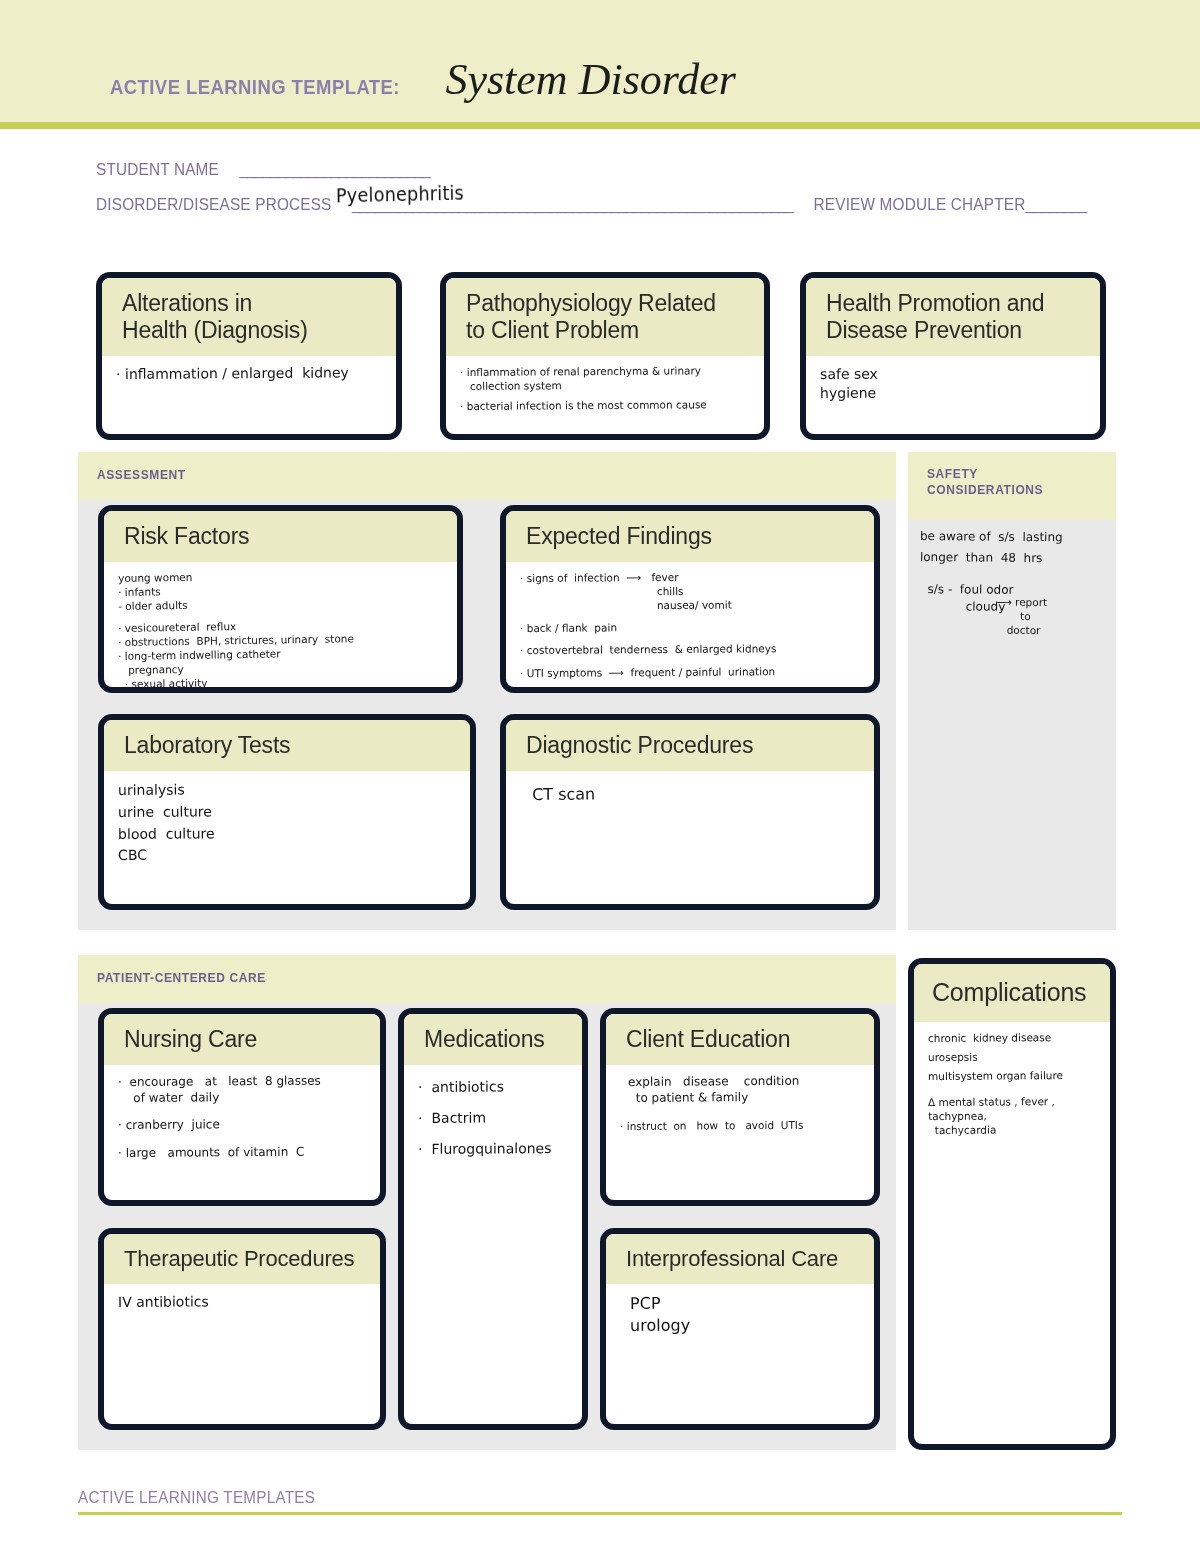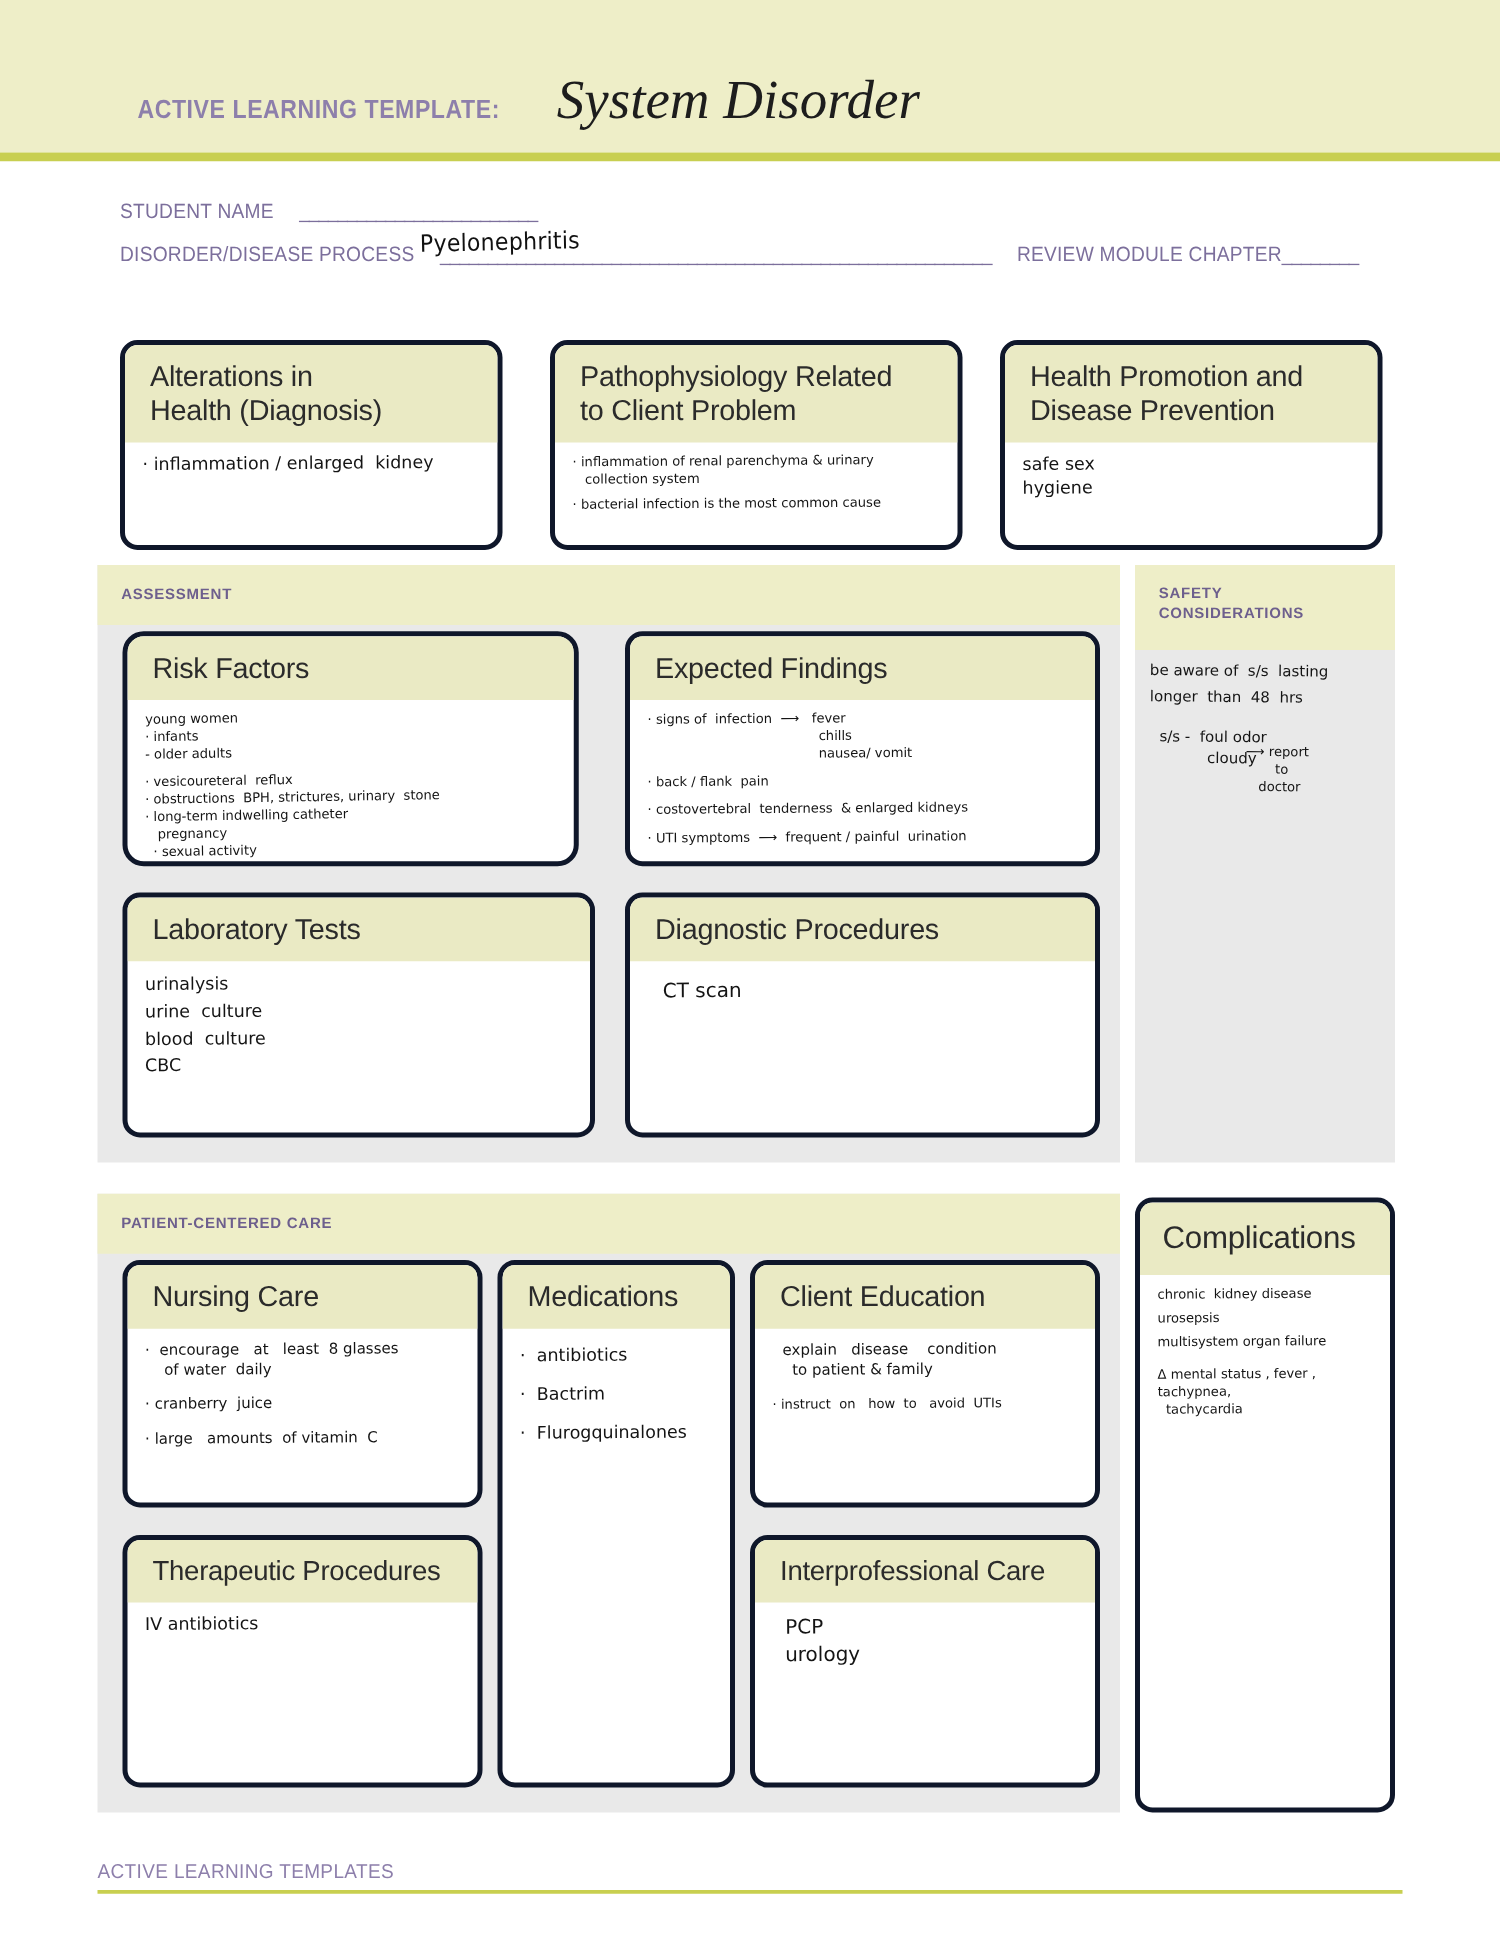--- a/index.html
+++ b/index.html
@@ -71,21 +71,21 @@
     position: absolute;
     left: 258px; top: -12px;
     transform: rotate(-1.2deg);
   }
   .spacer-lg { display: inline-block; width: 22px; }
 
   
   .rbox {
     position: absolute;
     background: #ffffff;
-    border: 4px solid #0f172a;
+    border: 6px solid #0f172a;
     border-radius: 14px;
     overflow: hidden;
   }
   .rbox > .rbox-head {
     background: #eaeac4;
     padding: 12px 16px 12px 20px;
     font-size: 23px;
     color: #2b2b2b;
     line-height: 1.18;
     letter-spacing: -0.2px;
@@ -129,21 +129,21 @@
     width: 818px; height: 48px;
     background: #eeeec8;
   }
   .sect-title {
     font-size: 12px;
     font-weight: bold;
     color: #6d5f8d;
     letter-spacing: 0.6px;
     padding: 16px 0 0 19px;
   }
-  #box-risk    { left: 98px;  top: 505px; width: 365px; height: 188px; border-radius: 17px; }
+  #box-risk    { left: 98px;  top: 505px; width: 365px; height: 188px; }
   #box-expect  { left: 500px; top: 505px; width: 380px; height: 188px; }
   #box-lab     { left: 98px;  top: 714px; width: 378px; height: 196px; }
   #box-diag    { left: 500px; top: 714px; width: 380px; height: 196px; }
 
   
   #safety-panel {
     position: absolute;
     left: 908px; top: 452px;
     width: 208px; height: 478px;
     background: #e9e9e9;

